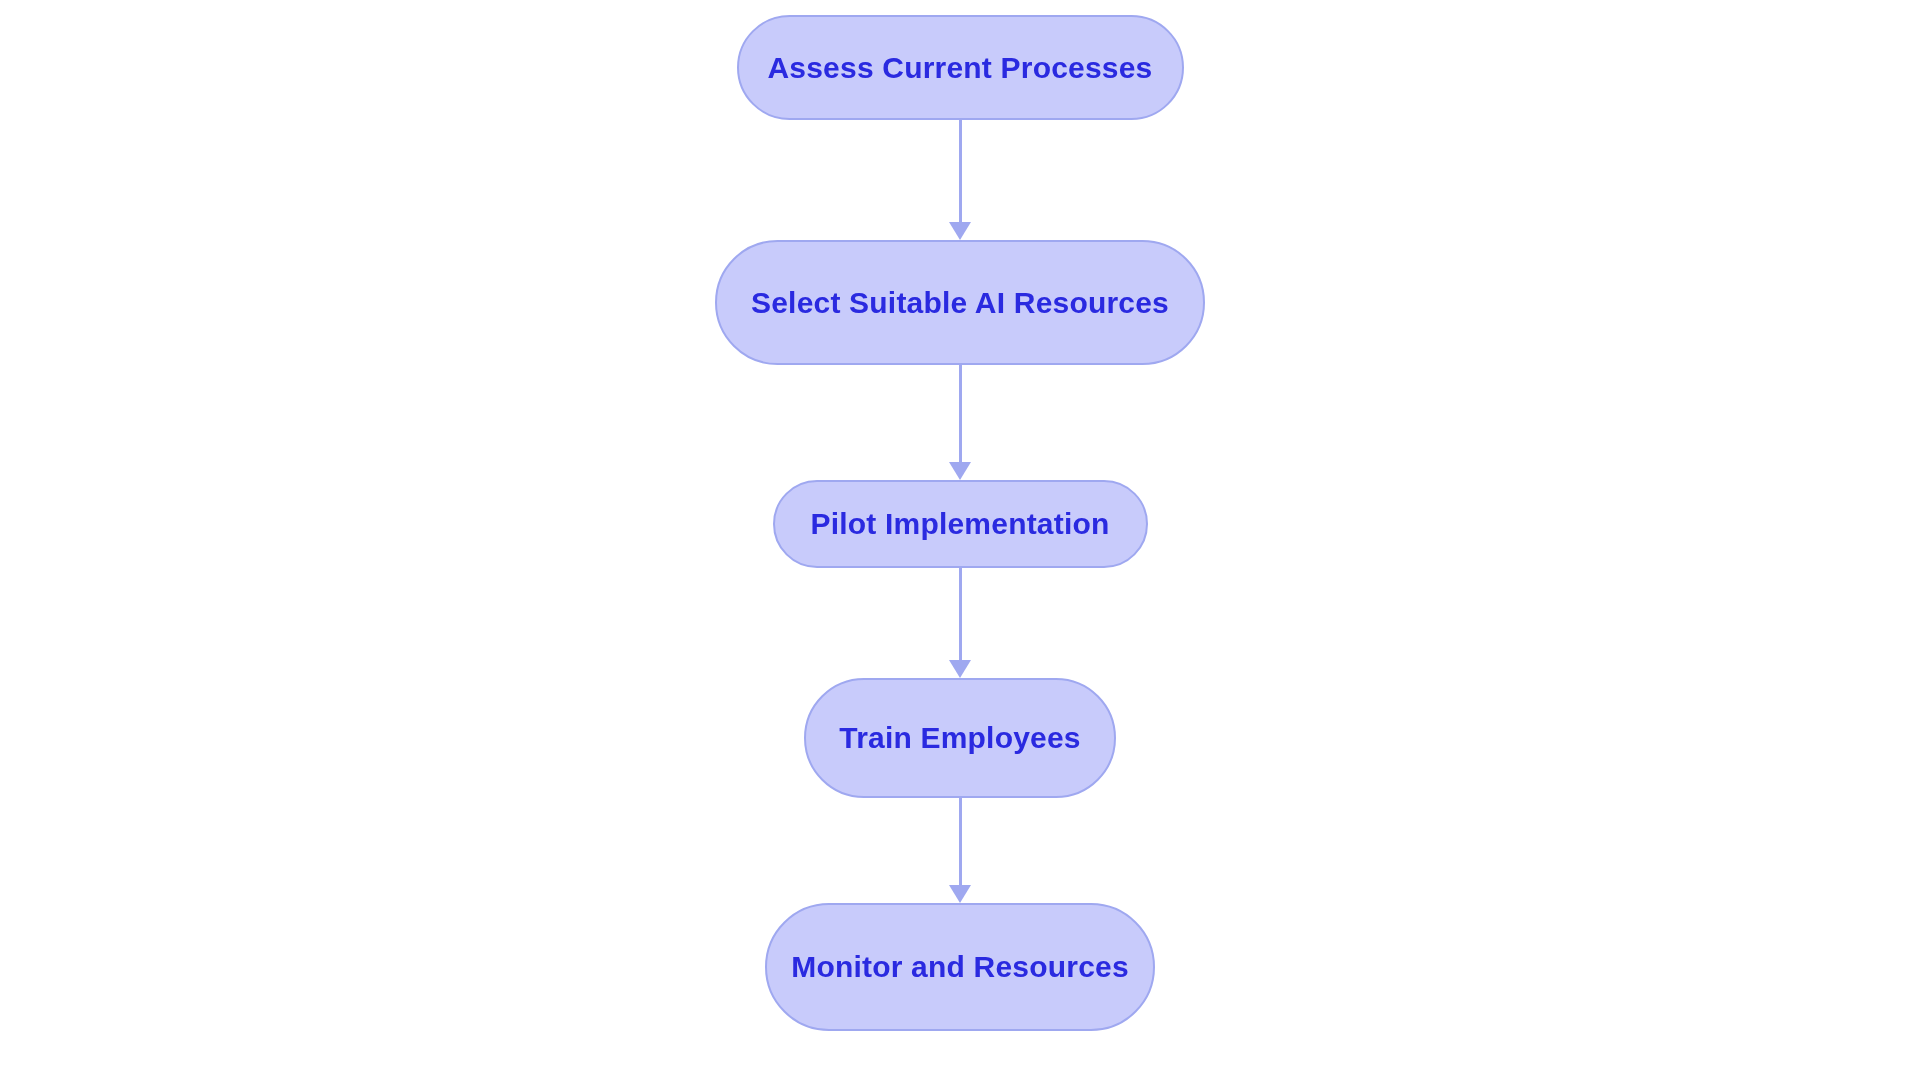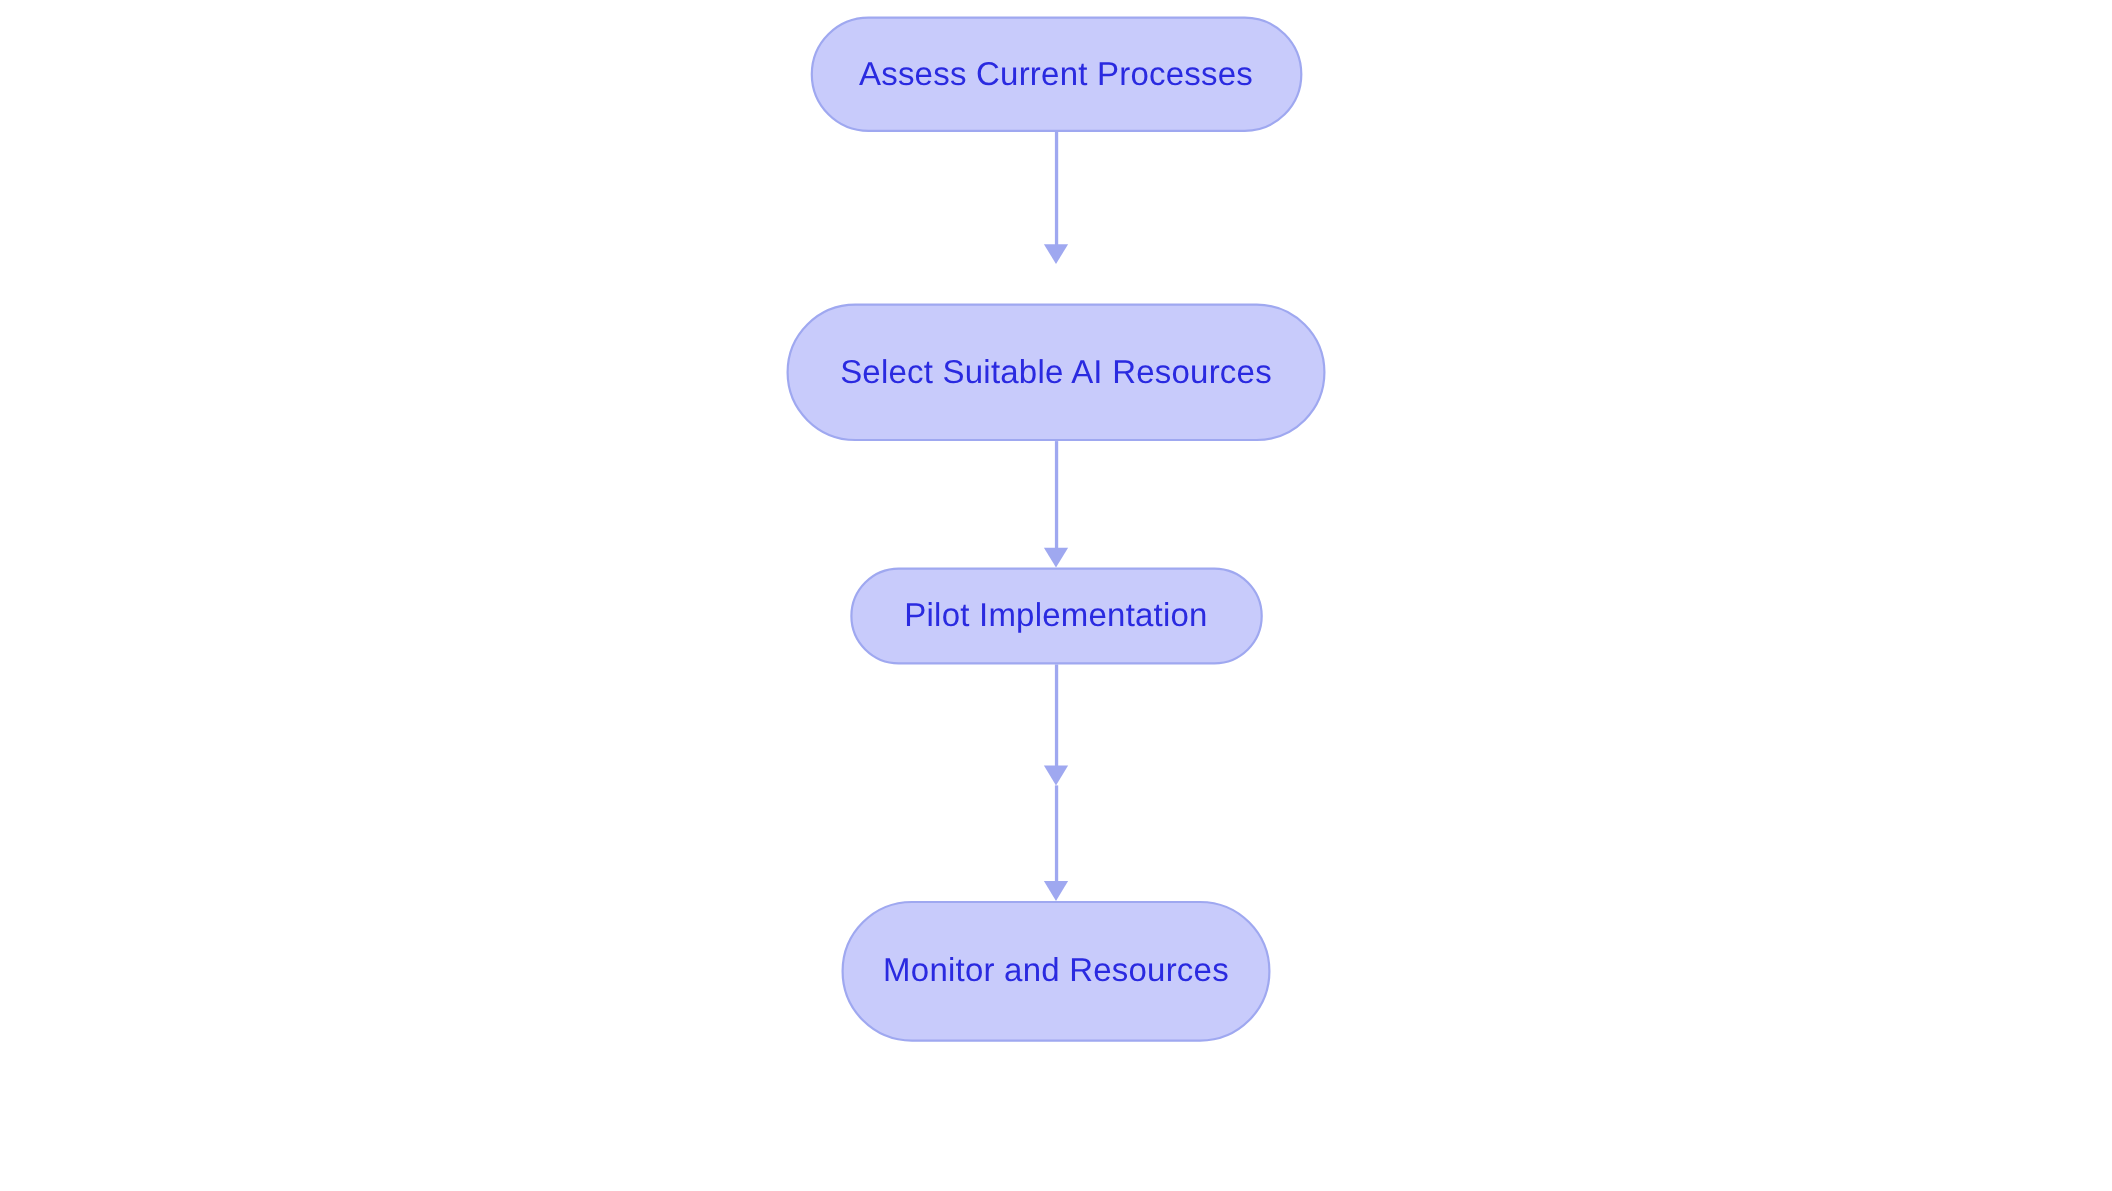--- a/index.html
+++ b/index.html
@@ -46,27 +46,27 @@
     font-size: 30px;
     font-weight: 400;
     letter-spacing: 0.2px;
     white-space: nowrap;
     line-height: 1;
   }
 
   .node-label {
     color: #2a2ae0;
     font-size: 30px;
-    font-weight: 400;
+    font-weight: 700;
     white-space: nowrap;
   }
 
   
   .node-0 { width: 447px; height: 105px; margin-top: 15px; }
-  .node-1 { width: 490px; height: 125px; margin-top: 36px; }
+  .node-1 { width: 490px; height: 125px; }
   .node-2 { width: 375px; height: 88px; }
   .node-3 { width: 312px; height: 120px; }
   .node-4 { width: 390px; height: 128px; }
 
   
   .connector {
     position: relative;
     width: 24px;
     display: flex;
     flex-direction: column;
@@ -118,20 +118,23 @@
 
     <div class="node node-2">
       <span class="node-label">Pilot Implementation</span>
     </div>
 
     <div class="connector connector-2">
       <div class="connector-line"></div>
       <div class="connector-head"></div>
     </div>
 
+    <div class="node node-3">
+      <span class="node-label">Train Employees</span>
+    </div>
 
     <div class="connector connector-3">
       <div class="connector-line"></div>
       <div class="connector-head"></div>
     </div>
 
     <div class="node node-4">
       <span class="node-label">Monitor and Resources</span>
     </div>
 

